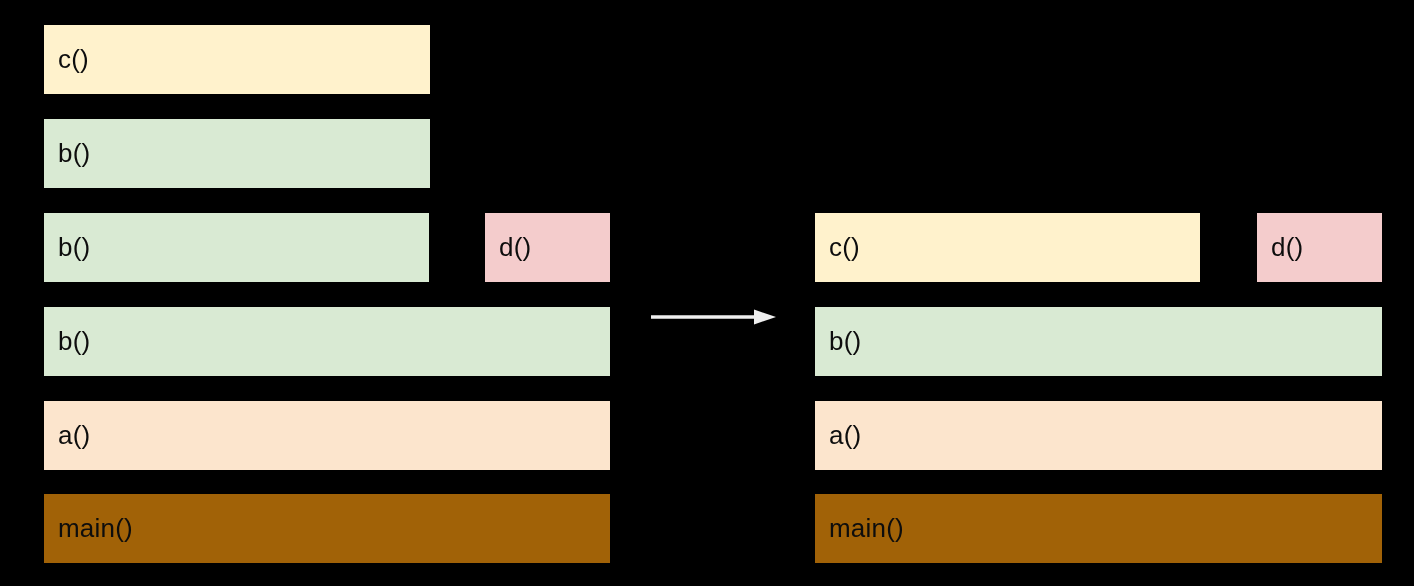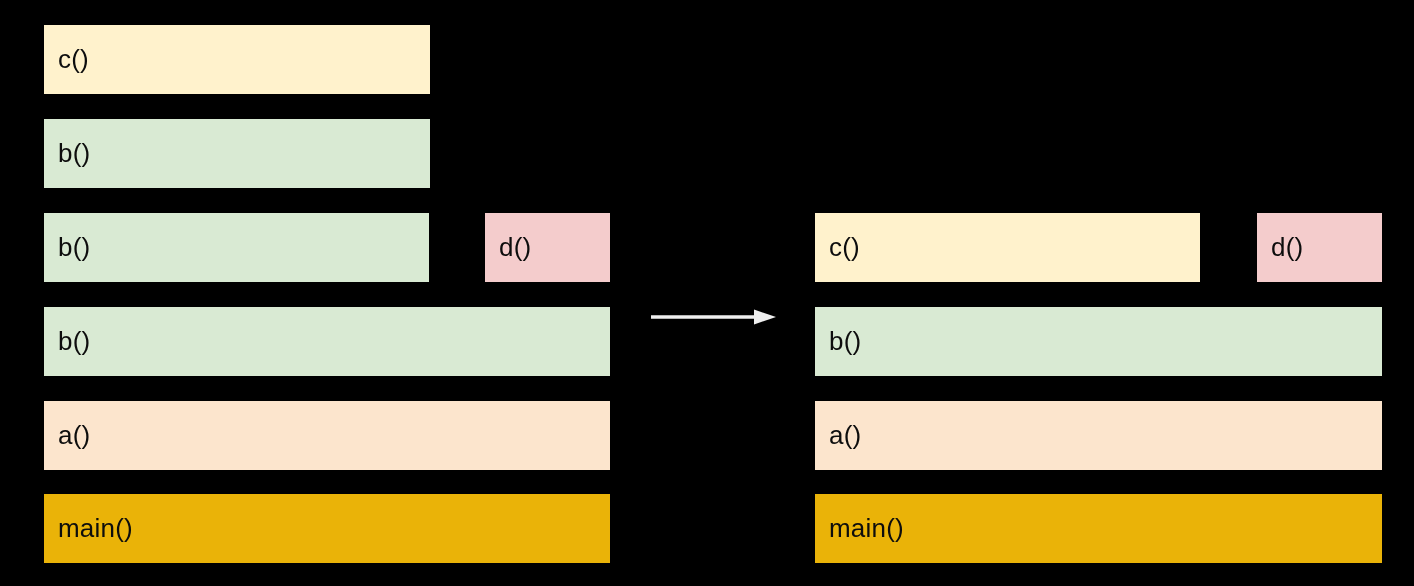--- a/index.html
+++ b/index.html
@@ -23,21 +23,21 @@
     box-sizing: border-box;
     padding-left: 14px;
     font-size: 26px;
     color: #0d0d0d;
     letter-spacing: 0.2px;
   }
   .fill-yellow { background: #fff2cc; }
   .fill-green  { background: #d9ead3; }
   .fill-pink   { background: #f4cccc; }
   .fill-orange { background: #fce5cd; }
-  .fill-blue   { background: #eab308; text-align: right; }
+  .fill-blue   { background: #a16207; text-align: right; }
 
   
   .l-c      { left: 44px;  top: 25px;  width: 386px; }
   .l-b-top  { left: 44px;  top: 119px; width: 386px; }
   .l-b-mid  { left: 44px;  top: 213px; width: 385px; }
   .l-d      { left: 485px; top: 213px; width: 125px; }
   .l-b-bot  { left: 44px;  top: 307px; width: 566px; }
   .l-a      { left: 44px;  top: 401px; width: 566px; }
   .l-main   { left: 44px;  top: 494px; width: 566px; }
 

